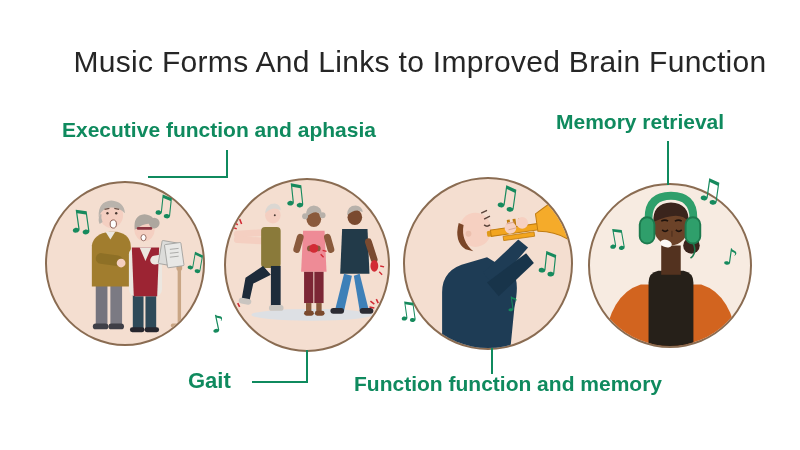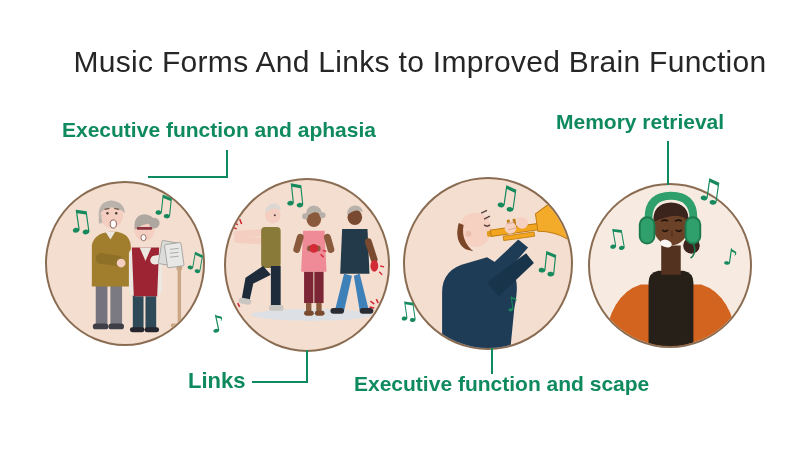--- a/index.html
+++ b/index.html
@@ -49,22 +49,22 @@
 </style>
 </head>
 <body>
 
 <div class="stage">
 
   <h1 class="title">Music Forms And Links to Improved Brain Function</h1>
 
   <div class="label" id="lbl-aphasia">Executive function and aphasia</div>
   <div class="label" id="lbl-memory-retrieval">Memory retrieval</div>
-  <div class="label" id="lbl-gait">Links</div>
-  <div class="label" id="lbl-exec-memory">Executive function and scape</div>
+  <div class="label" id="lbl-gait">Gait</div>
+  <div class="label" id="lbl-exec-memory">Function function and memory</div>
 
   <div class="line" id="ln-aphasia-v"></div>
   <div class="line" id="ln-aphasia-h"></div>
   <div class="line" id="ln-retrieval-v"></div>
   <div class="line" id="ln-gait-h"></div>
   <div class="line" id="ln-gait-v"></div>
   <div class="line" id="ln-execmem-v"></div>
 
   <div class="circle" id="c1">
     <svg viewBox="0 0 160 165">

